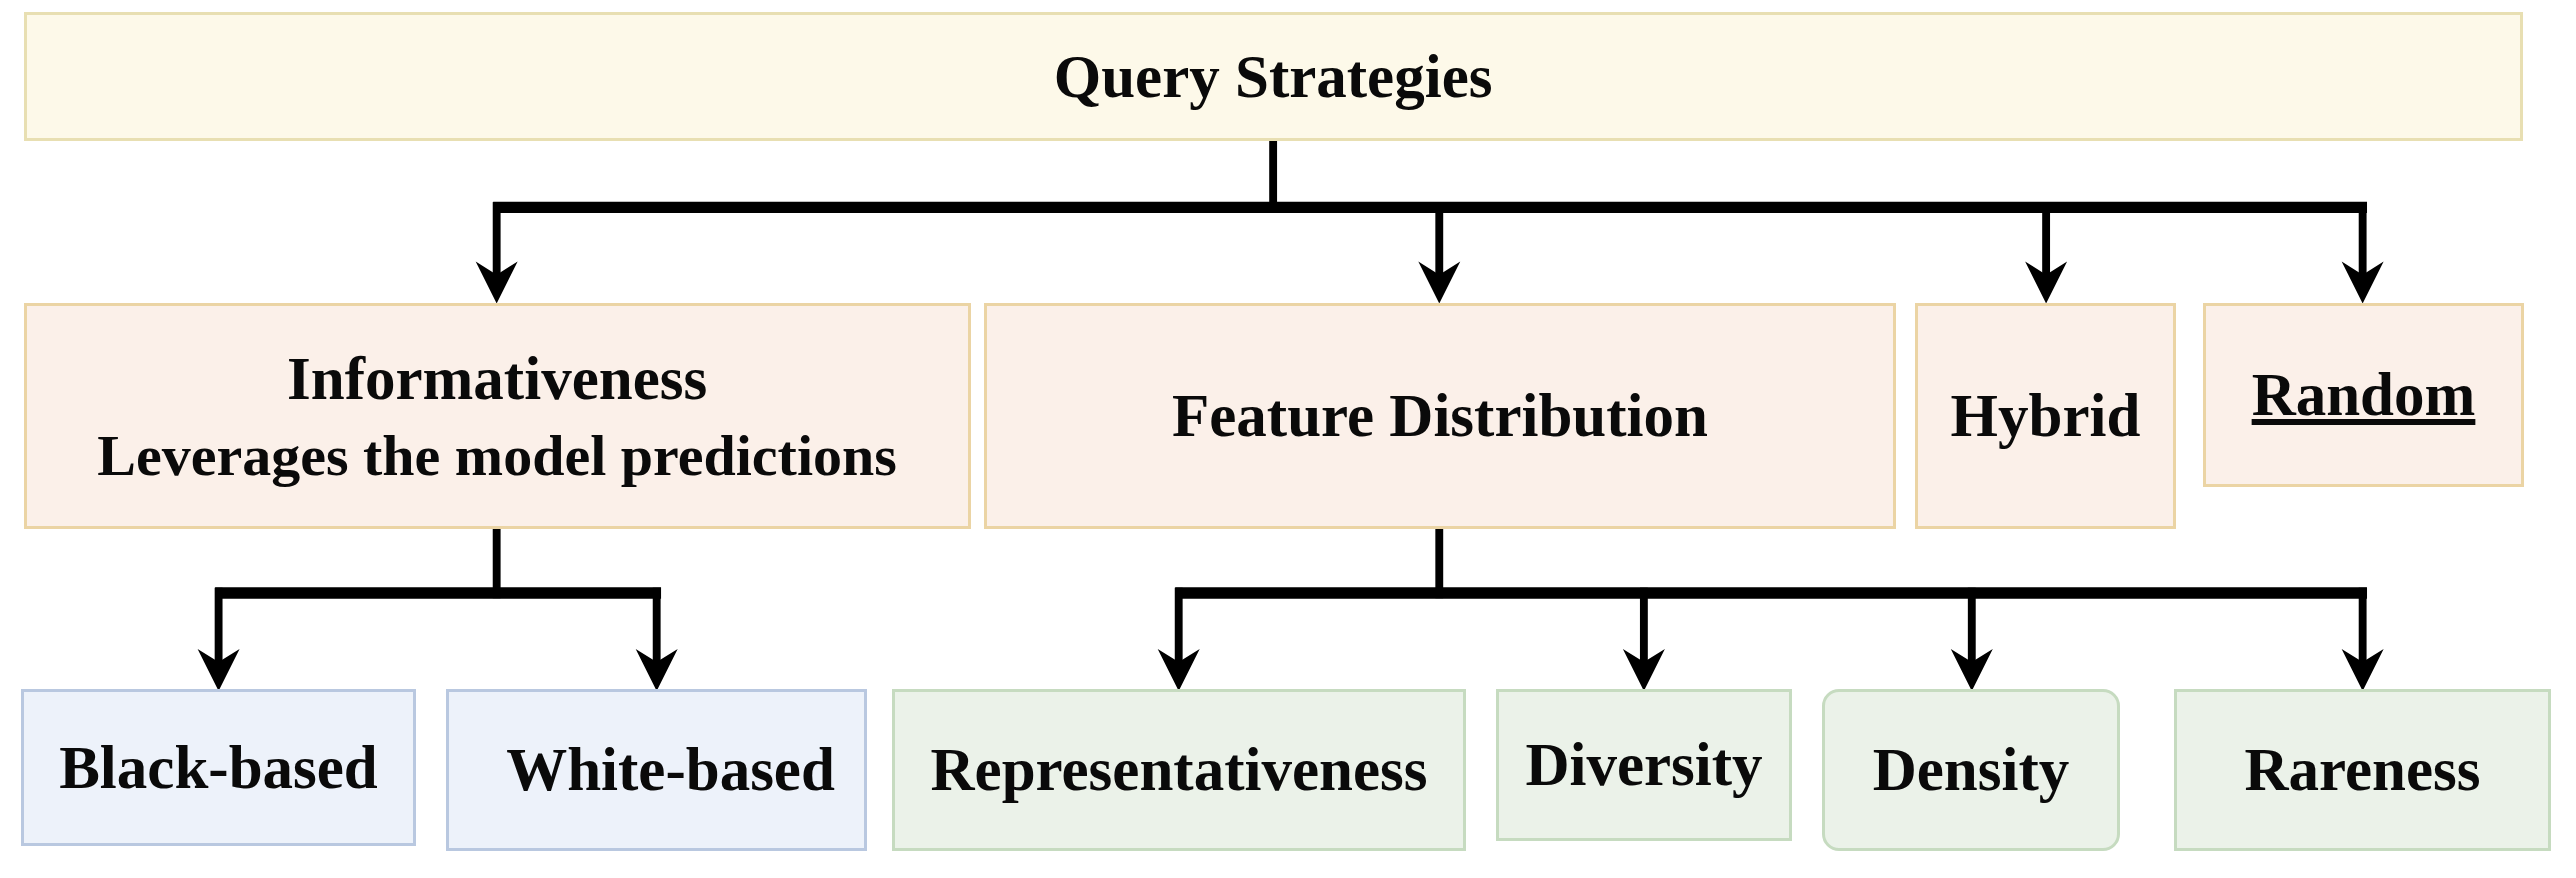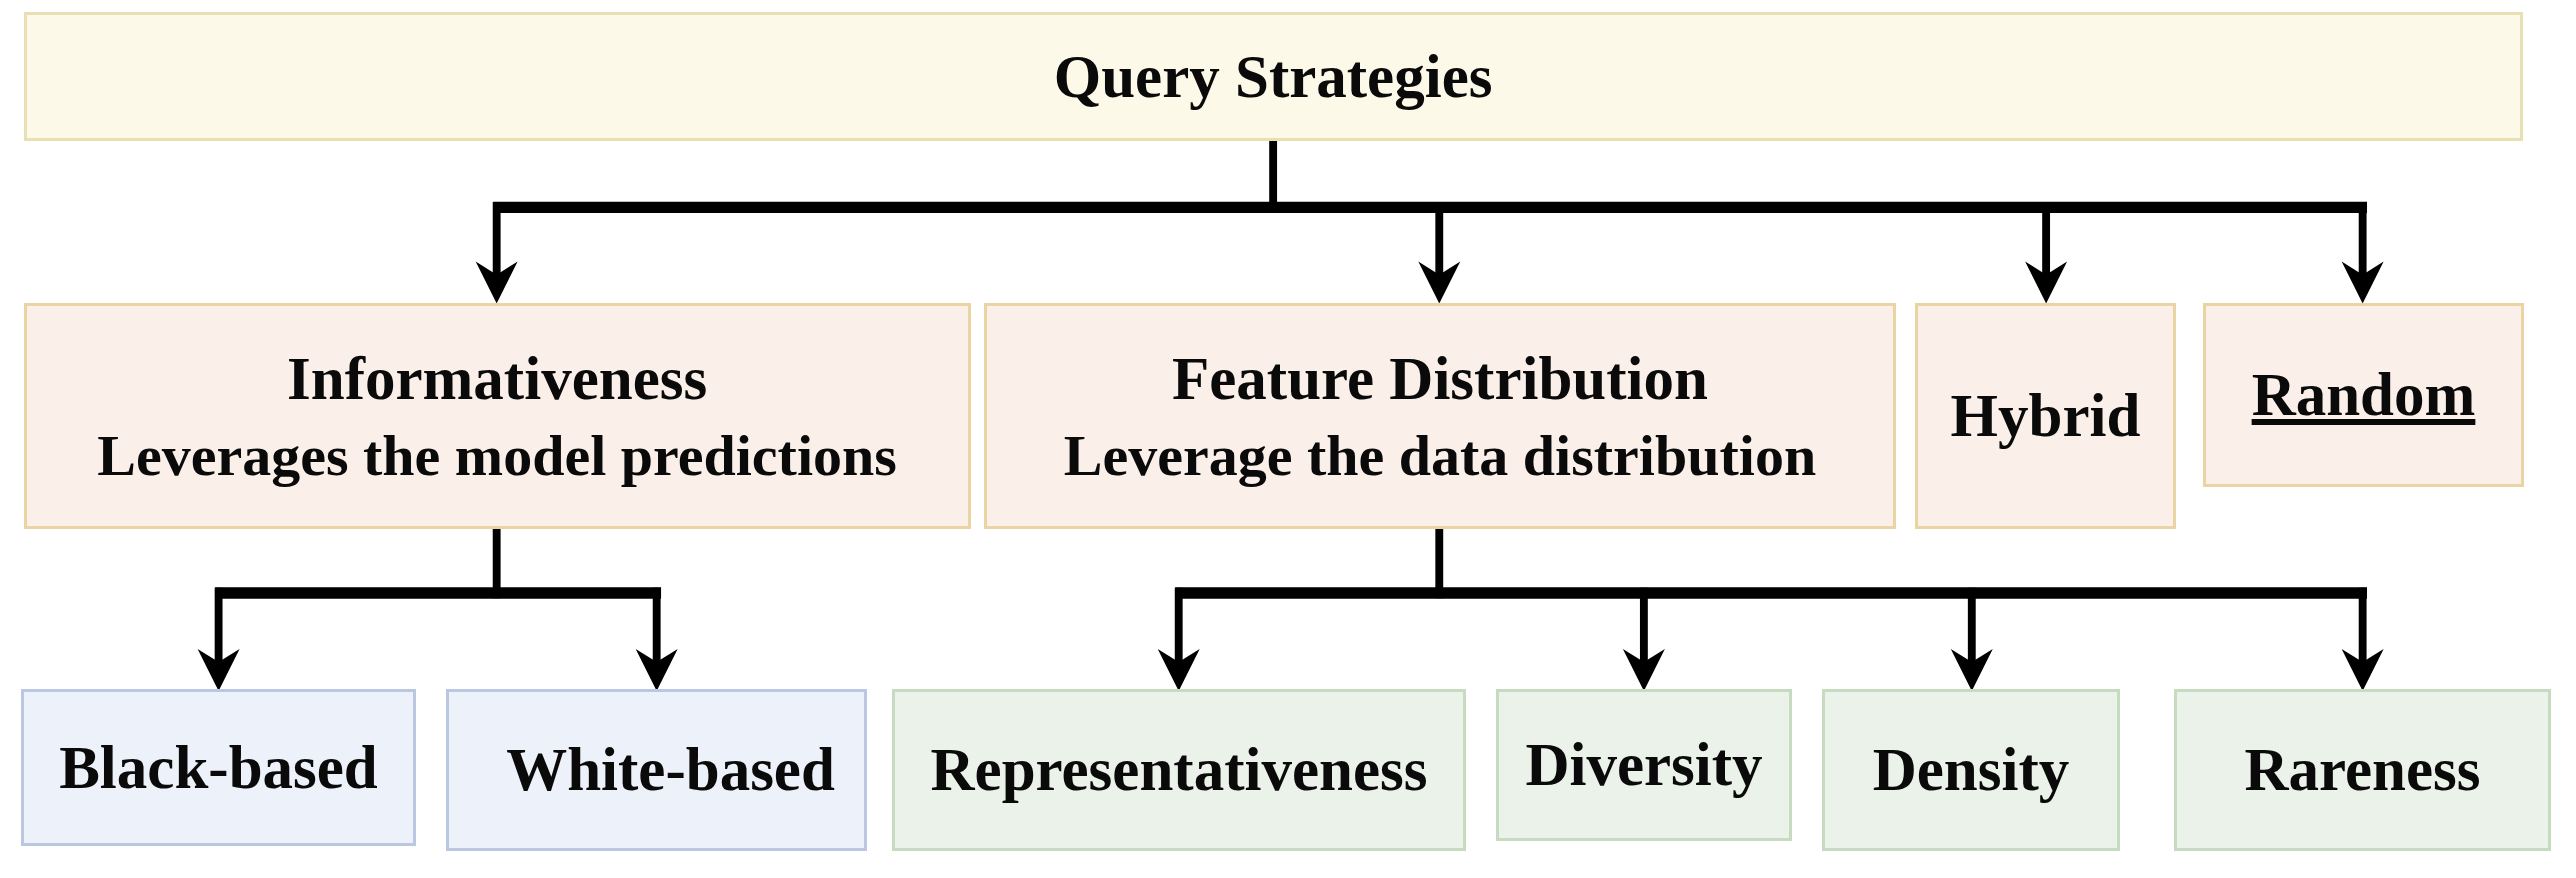--- a/index.html
+++ b/index.html
@@ -97,21 +97,20 @@
     <span class="title">Query Strategies</span>
   </div>
 
   <div class="box level2-box" style="left:23.6px; top:303px; width:947px; height:226px;">
     <span class="title">Informativeness</span>
     <span class="subtitle">Leverages the model predictions</span>
   </div>
 
   <div class="box level2-box" style="left:984px; top:303px; width:912px; height:226px;">
     <span class="title">Feature Distribution</span>
-    <span class="subtitle">Leverage the data distribution</span>
   </div>
 
   <div class="box level2-box" style="left:1915px; top:303px; width:261px; height:226px;">
     <span class="title">Hybrid</span>
   </div>
 
   <div class="box level2-box" style="left:2203px; top:303px; width:321px; height:184px;text-decoration:underline;">
     <span class="title">Random</span>
   </div>
 
@@ -124,21 +123,21 @@
   </div>
 
   <div class="box green-box" style="left:892px; top:689px; width:574px; height:162px;">
     <span class="title">Representativeness</span>
   </div>
 
   <div class="box green-box" style="left:1496px; top:689px; width:296px; height:152px;">
     <span class="title">Diversity</span>
   </div>
 
-  <div class="box green-box" style="left:1822px; top:689px; width:298px; height:162px;">
+  <div class="box green-box" style="left:1822px; top:689px; width:298px; height:162px;border-radius:17px;">
     <span class="title">Density</span>
   </div>
 
   <div class="box green-box" style="left:2174px; top:689px; width:377px; height:162px;">
     <span class="title">Rareness</span>
   </div>
 
 </div>
 
 

